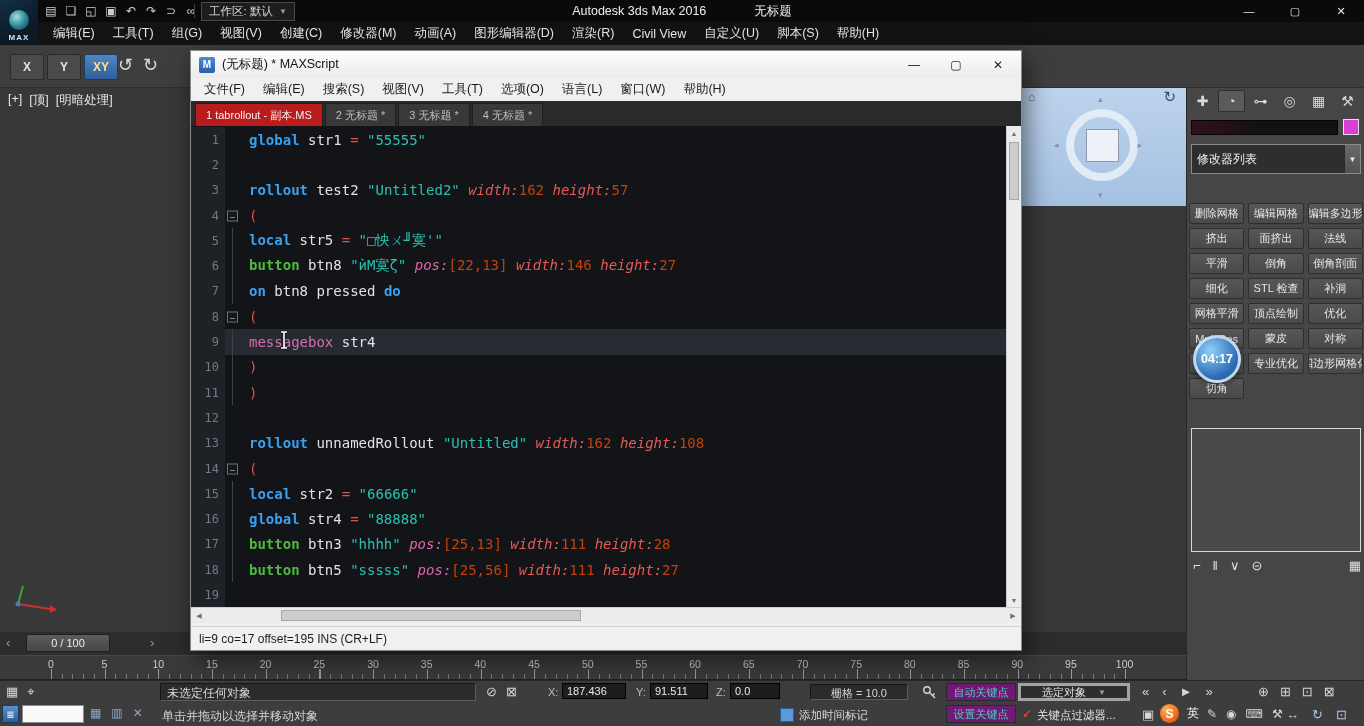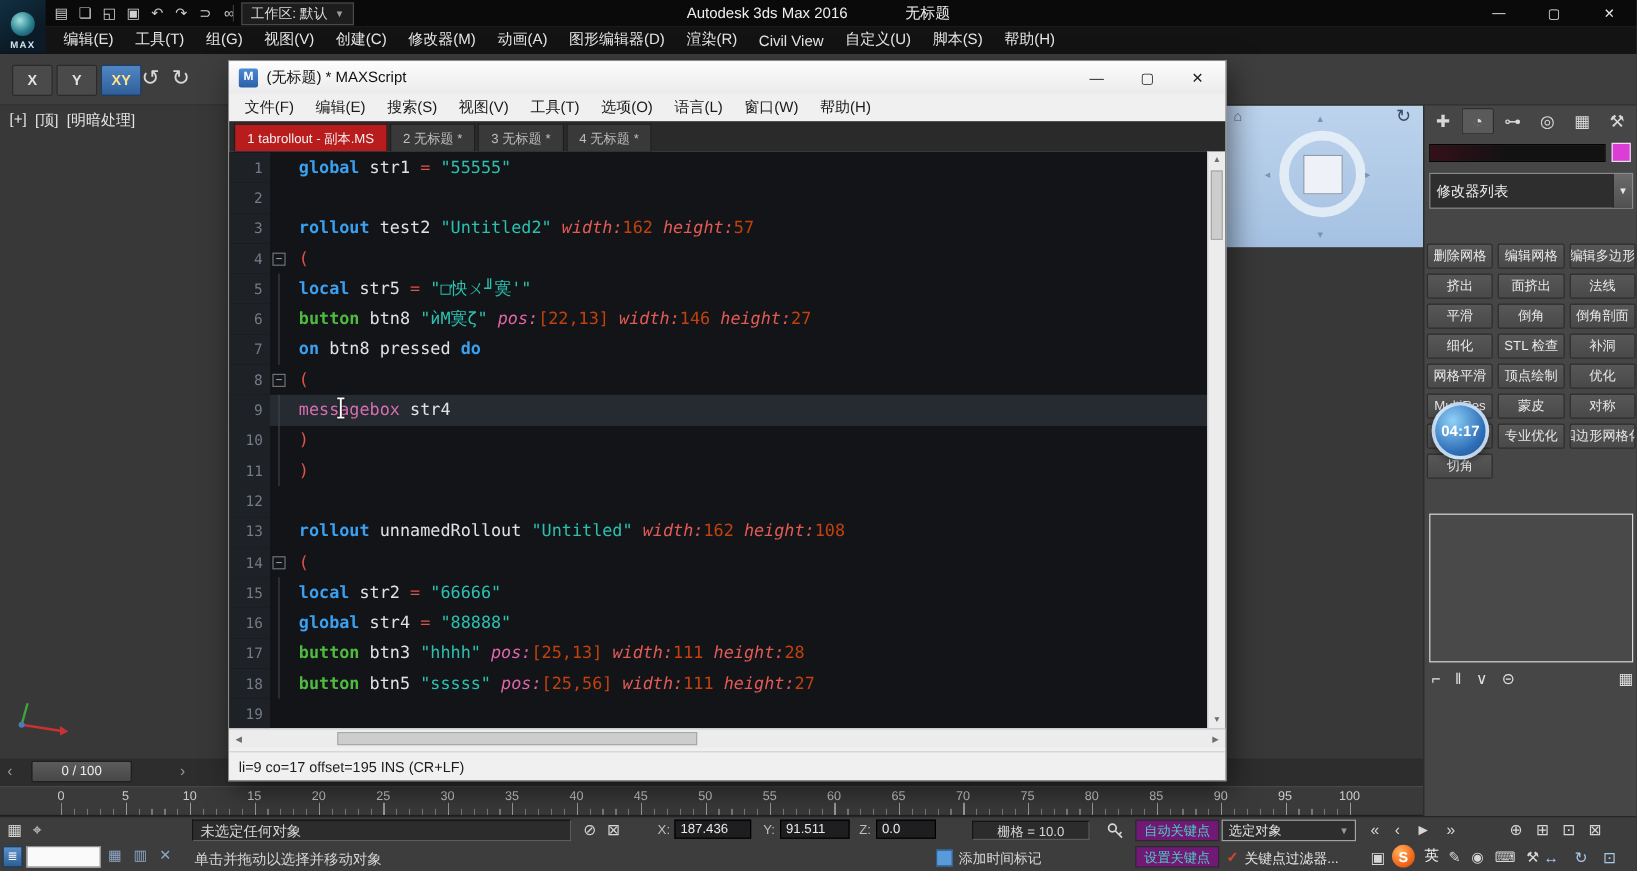--- a/index.html
+++ b/index.html
@@ -60,22 +60,22 @@
   .statusA{position:absolute;left:0;top:680px;width:1364px;height:23px;background:#3d3d3d;border-top:1px solid #262626;box-sizing:border-box;}
   .statusB{position:absolute;left:0;top:703px;width:1364px;height:23px;background:#3d3d3d;}
   .sunken{background:#2c2c2c;border:1px solid;border-color:#151515 #5c5c5c #5c5c5c #151515;box-sizing:border-box;}
   .promptfield{position:absolute;left:160px;top:2px;width:316px;height:18px;color:#d8d8d8;font-size:12px;padding:1px 6px;}
   .clabel{position:absolute;top:5px;font-size:11px;color:#bdbdbd;}
   .cfield{position:absolute;top:2px;height:16px;background:#1e1e20;border:1px solid #000;color:#e9e9e9;font-size:11px;
           padding:1px 4px;box-sizing:border-box;}
   .gridfield{position:absolute;left:810px;top:3px;width:98px;height:16px;color:#d5d5d5;font-size:11px;text-align:center;padding-top:1px;}
   .tealbtn{position:absolute;width:70px;height:18px;background:#701a75;border:1px solid #2a2a2a;color:#4ecec2;
            font-size:11px;display:flex;align-items:center;justify-content:center;box-sizing:border-box;}
-  .selset{position:absolute;left:1018px;top:2px;width:112px;height:18px;background:#2e2e2e;border:1px solid #a3a3a3;
-          color:#e2e2e2;font-size:11px;display:flex;align-items:center;justify-content:space-between;padding:0 5px;box-sizing:border-box;}
+  .selset{position:absolute;left:1018px;top:2px;width:112px;height:18px;background:#2e2e2e;border:3px solid #a3a3a3;
+          color:#e2e2e2;font-size:11px;display:flex;align-items:center;justify-content:space-between;padding:0 21px;box-sizing:border-box;}
   .selset .car{font-size:8px;color:#9a9a9a;}
   .iconrow{position:absolute;display:flex;gap:9px;}
   .picon{font-size:13px;color:#d6d6d6;}
   .navicon{font-size:13px;color:#a9c6e4;}
   .hinttext{position:absolute;left:162px;top:5px;font-size:12px;color:#d6d6d6;}
   .ttag-ico{position:absolute;left:780px;top:5px;width:12px;height:12px;background:#5a9ad8;border:1px solid #2c5f93;}
   .ttag-txt{position:absolute;left:799px;top:5px;font-size:11.5px;color:#d8d8d8;}
   .kfcheck{position:absolute;left:1022px;top:4px;color:#d84434;font-size:12px;font-weight:bold;}
   .kftext{position:absolute;left:1037px;top:5px;font-size:11.5px;color:#e4e4e4;}
   .mini-ico{position:absolute;left:2px;top:2px;width:17px;height:18px;background:linear-gradient(#5a90cc,#2c5f93);border:1px solid #1c3c5c;

